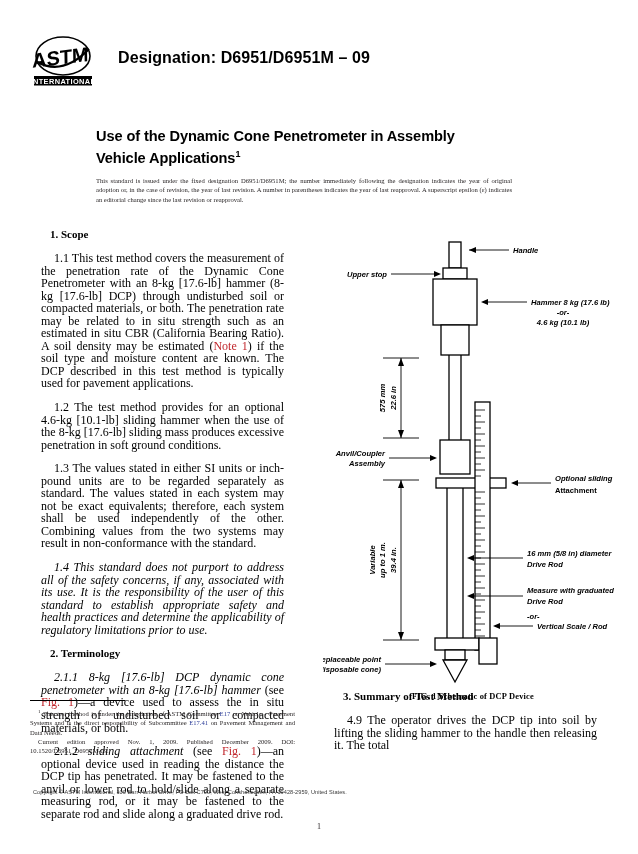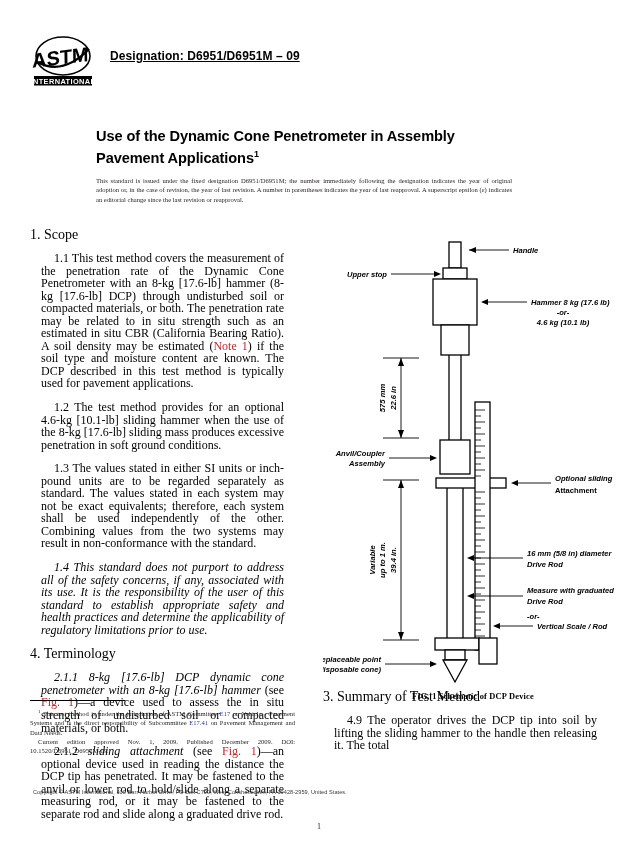--- a/index.html
+++ b/index.html
@@ -12,45 +12,45 @@
     position: relative;
     overflow: hidden;
   }
   .page { position:relative; width:638px; height:854px; padding: 0; }
 
   
   .header { position:absolute; left:30px; top:32px; width:578px; height:62px; }
   .logo { position:absolute; left:2px; top:3px; width:62px; height:52px; }
   .logo svg { display:block; }
   .designation {
-    position:absolute; left:80px; top:17px;
+    position:absolute; left:88px; top:17px;
     font-family:"Liberation Sans","DejaVu Sans",sans-serif;
-    font-weight:bold; font-size:12px; letter-spacing:0.1px;text-decoration:underline;
+    font-weight:bold; font-size:16px; letter-spacing:0.1px;
   }
 
   
   .titleblock { position:absolute; left:96px; top:108px; width:420px; }
   .doc-title {
     font-family:"Liberation Sans","DejaVu Sans",sans-serif;
     font-weight:bold; font-size:14.6px; line-height:18.6px;
     letter-spacing:-0.1px;
   }
   .doc-title sup { font-size:9px; vertical-align: super; font-weight:bold; }
 
   .issued {
     position:absolute; left:96px; top:176px; width:416px;
     font-size:6.6px; line-height:9.4px; text-align:justify; color:#231f20;
   }
 
   
   .col-left  { position:absolute; left:30px;  top:228px; width:265px; }
 
   .sec-head {
-    font-weight:normal; font-size:14px; line-height:13px;
-    margin-top:9px; margin-bottom:1px;
+    font-weight:bold; font-size:11px; line-height:13px;
+    margin-top:9px; margin-bottom:1px;margin-left:20px;
   }
   .sec-head:first-child { margin-top:0; }
   p.para {
     margin:11px; font-size:12px; line-height:12.55px;
     text-align:justify; text-indent:13px;
     hyphens:auto; -webkit-hyphens:auto;
   }
   p.para.it { font-style:italic; }
   .it { font-style:italic; }
   .lnk-red { color:#c1272d; }
@@ -102,39 +102,39 @@
         <text x="31" y="48.6" font-family="'Liberation Sans',sans-serif" font-size="7.4" font-weight="bold" text-anchor="middle" fill="#fff" letter-spacing="0.4">INTERNATIONAL</text>
       </svg>
     </div>
     <div class="designation">Designation: D6951/D6951M – 09</div>
   </div>
 
   <div class="titleblock">
     <div class="doc-title">
       <br>
       <span>Use of the Dynamic Cone Penetrometer in Assembly</span><br>
-      <span>Pavement Applications</span><sup>1</sup>
+      <span>Vehicle Applications</span><sup>1</sup>
     </div>
   </div>
 
   <div class="issued">This standard is issued under the fixed designation D6951/D6951M; the number immediately following the designation indicates the year of original adoption or, in the case of revision, the year of last revision. A number in parentheses indicates the year of last reapproval. A superscript epsilon (ε) indicates an editorial change since the last revision or reapproval.</div>
 
   <div class="col-left">
 
     <div class="sec-head">1.  Scope</div>
 
     <p class="para"><span>1.1  This test method covers the measurement of the penetration rate of the Dynamic Cone Penetrometer with an 8-kg [17.6-lb] hammer (8-kg [17.6-lb] DCP) through undisturbed soil or compacted materials, or both. The penetration rate may be related to in situ strength such as an estimated in situ CBR (California Bearing Ratio). A soil density may be estimated (</span><span class="lnk-red">Note 1</span><span>) if the soil type and moisture content are known. The DCP described in this test method is typically used for pavement applications.</span></p>
 
     <p class="para">1.2  The test method provides for an optional 4.6-kg [10.1-lb] sliding hammer when the use of the 8-kg [17.6-lb] sliding mass produces excessive penetration in soft ground conditions.</p>
 
     <p class="para">1.3  The values stated in either SI units or inch-pound units are to be regarded separately as standard. The values stated in each system may not be exact equivalents; therefore, each system shall be used independently of the other. Combining values from the two systems may result in non-conformance with the standard.</p>
 
     <p class="para it">1.4  This standard does not purport to address all of the safety concerns, if any, associated with its use. It is the responsibility of the user of this standard to establish appropriate safety and health practices and determine the applicability of regulatory limitations prior to use.</p>
 
-    <div class="sec-head">4.  Terminology</div>
+    <div class="sec-head">2.  Terminology</div>
 
 
     <p class="para"><span class="it">2.1.1  8-kg [17.6-lb] DCP dynamic cone penetrometer with an 8-kg [17.6-lb] hammer</span><span> (see </span><span class="lnk-red">Fig. 1</span><span>)—a device used to assess the in situ strength of undisturbed soil or compacted materials, or both.</span></p>
 
     <p class="para"><span>2.1.2  </span><span class="it">sliding attachment</span><span> (see </span><span class="lnk-red">Fig. 1</span><span>)—an optional device used in reading the distance the DCP tip has penetrated. It may be fastened to the anvil or lower rod to hold/slide along a separate measuring rod, or it may be fastened to the separate rod and slide along a graduated drive rod.</span></p>
   </div>
 
   <div class="footnote">
     <div class="fn-rule"></div>
     <p><sup>1</sup><span> This test method is under the jurisdiction of ASTM Committee </span><span class="lnk-blue">E17</span><span> on Vehicle - Pavement Systems and is the direct responsibility of Subcommittee </span><span class="lnk-blue">E17.41</span><span> on Pavement Management and Data Needs.</span></p>

